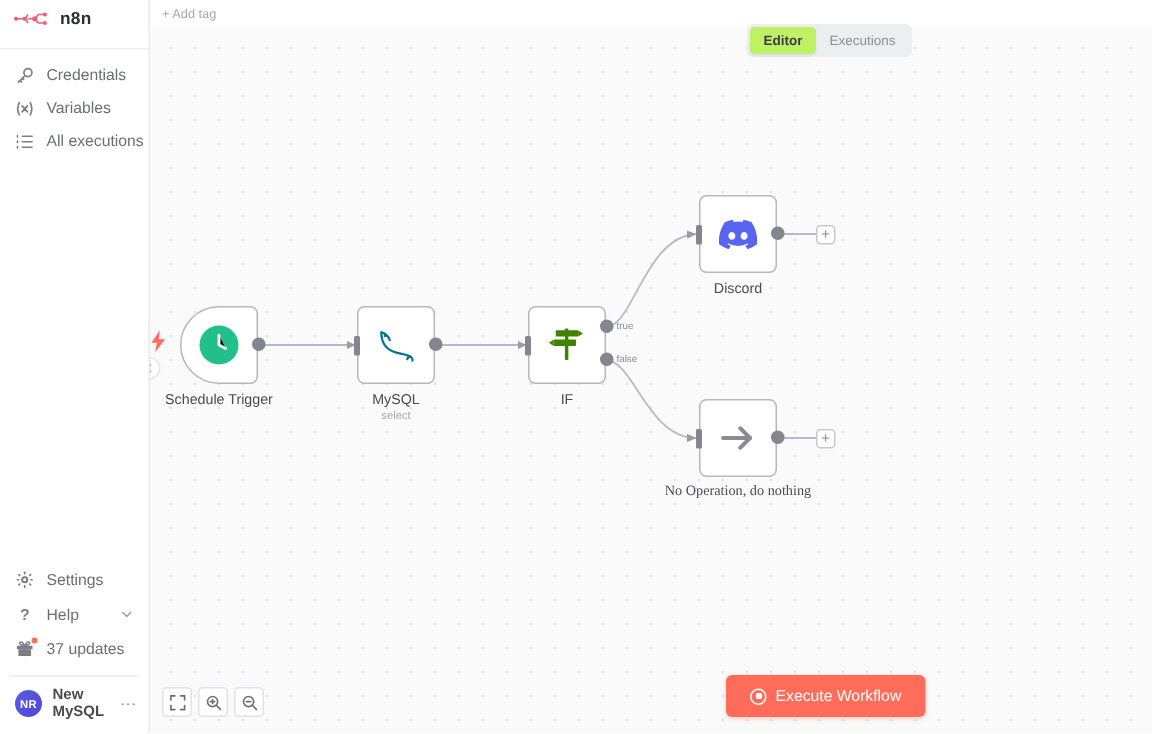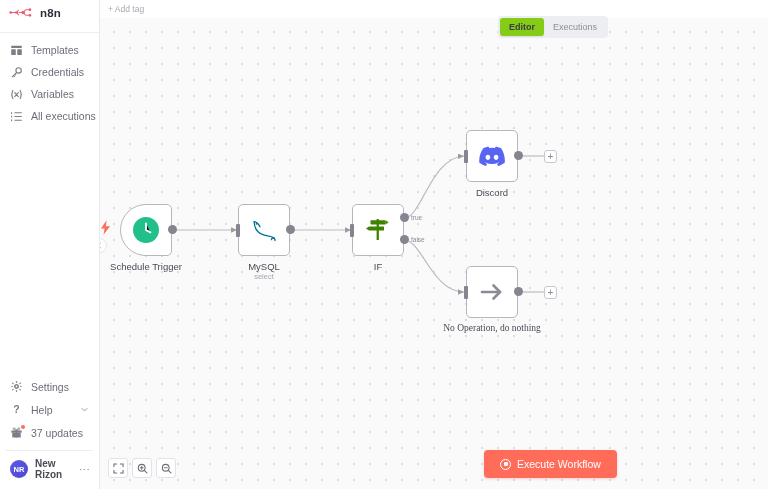--- a/index.html
+++ b/index.html
@@ -97,21 +97,21 @@
   
   #tabs {
     position: absolute; top: 16px; left: 398px;
     display: flex; background: #edeef2; border-radius: 4px;
     padding: 2px; z-index: 25;
   }
   .tab {
     font-size: 9px; padding: 4px 9px; border-radius: 3px;
     color: #8d8d99; cursor: pointer; white-space: nowrap;
   }
-  .tab.active { background: #84cc16; color: #3c3c48; font-weight: 600; box-shadow: 0 1px 2px rgba(0,0,0,.07); }
+  .tab.active { background: #bef264; color: #3c3c48; font-weight: 600; box-shadow: 0 1px 2px rgba(0,0,0,.07); }
 
   
   #collapse-handle {
     position: absolute; left: -8px; top: 220px;
     width: 15px; height: 15px; border-radius: 50%;
     background: #fff; border: 1px solid #e4e4ea;
     display: flex; align-items: center; justify-content: center;
     cursor: pointer; z-index: 26;
   }
   #collapse-handle svg { width: 7px; height: 7px; color: #9a9aa4; }
@@ -222,30 +222,20 @@
         </g>
       </svg>
       <span class="logo-text">n8n</span>
     </div>
 
     <div class="nav-sep"></div>
 
     <nav class="nav-list">
 
 
-      <div class="nav-item">
-        <svg class="nav-ico" viewBox="0 0 16 16">
-          <g fill="currentColor">
-            <rect x="1.5" y="2" width="13" height="3" rx=".7"></rect>
-            <rect x="1.5" y="6.6" width="5.6" height="7" rx=".7"></rect>
-            <rect x="8.9" y="6.6" width="5.6" height="7" rx=".7"></rect>
-          </g>
-        </svg>
-        <span class="nav-lbl">Templates</span>
-      </div>
 
       <div class="nav-item">
         <svg class="nav-ico" viewBox="0 0 16 16">
           <g fill="none" stroke="currentColor" stroke-width="1.4">
             <circle cx="10.6" cy="5.4" r="3.3"></circle>
             <path d="M8.3 7.8 L2.4 13.6 M4.2 11.8 l1.6 1.6 M6 10 l1.4 1.4"></path>
           </g>
         </svg>
         <span class="nav-lbl">Credentials</span>
       </div>
@@ -324,21 +314,21 @@
         </svg>
         <span class="nav-lbl">37 updates</span>
       </div>
 
     </div>
 
     <div class="user-sep"></div>
 
     <div class="user-row">
       <span class="avatar">NR</span>
-      <span class="user-name">New Rizon</span>
+      <span class="user-name">New MySQL</span>
       <span class="kebab">⋮</span>
     </div>
 
   </aside>
 
   <section id="main">
 
     <header id="topbar">
       <span class="add-tag">+ Add tag</span>
     </header>

